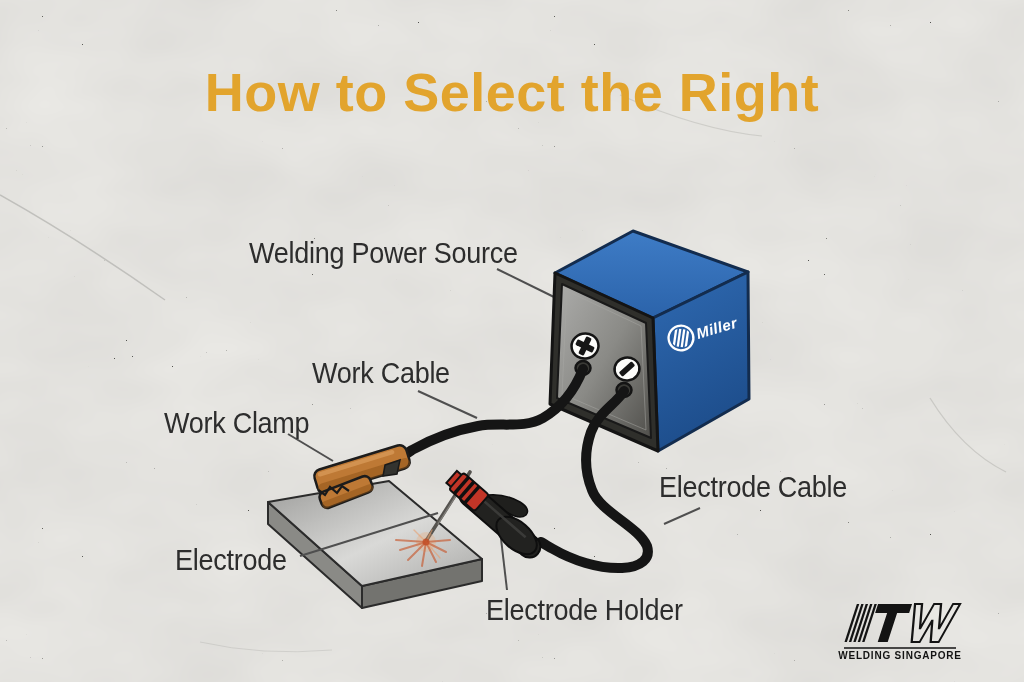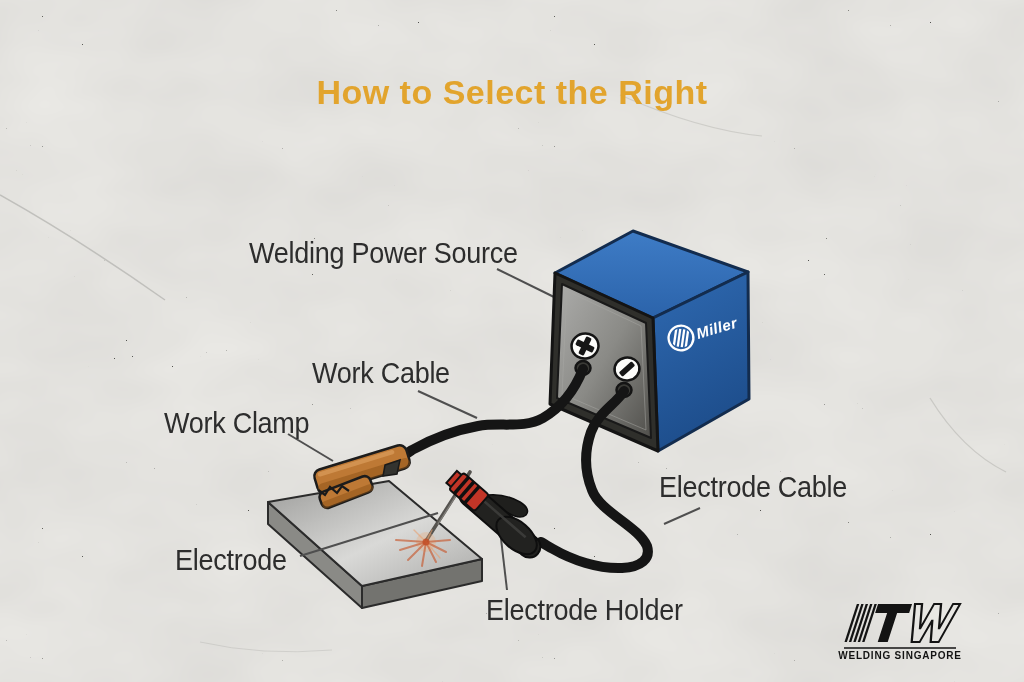--- a/index.html
+++ b/index.html
@@ -5,21 +5,21 @@
   html,body{margin:0;padding:0;}
   .stage{
     position:relative;width:1024px;height:682px;overflow:hidden;
     background:#EBEAE6;
     font-family:"Liberation Sans", sans-serif;
   }
   .stage svg{display:block;}
   .bg-abs{position:absolute;left:0;top:0;}
   .title{
     position:absolute;top:64px;left:0;width:1024px;
-    text-align:center;font-weight:700;font-size:34px;line-height:57px;
+    text-align:center;font-weight:700;font-size:54px;line-height:57px;
     color:#E2A42D;letter-spacing:.5px;
   }
   .lbl{
     position:absolute;font-size:30px;color:#2D2D2D;white-space:nowrap;
     transform:scaleX(.9);transform-origin:left top;letter-spacing:-.3px;
   }
   #lbl-power-source{left:249px;top:236px;}
   #lbl-work-cable{left:312px;top:356px;}
   #lbl-work-clamp{left:164px;top:406px;}
   #lbl-electrode{left:175px;top:543px;}

